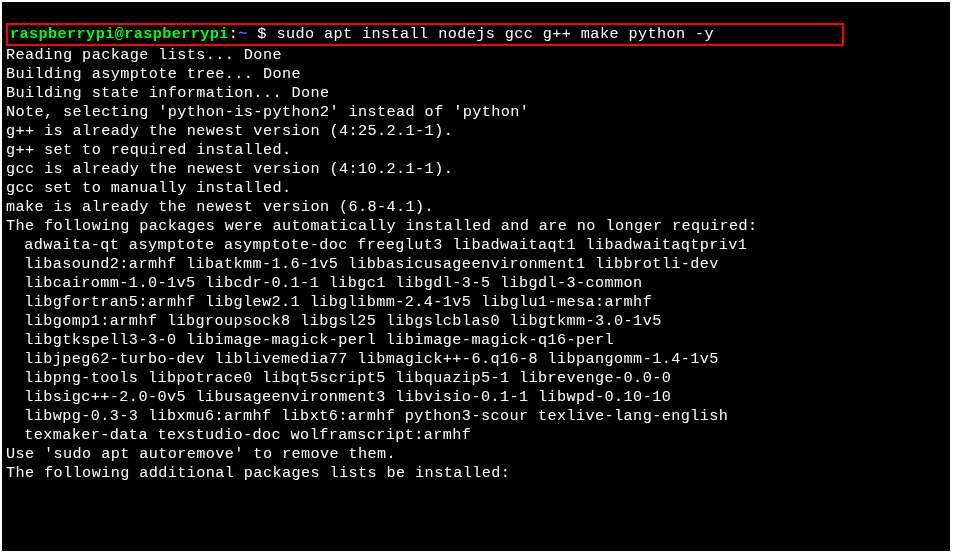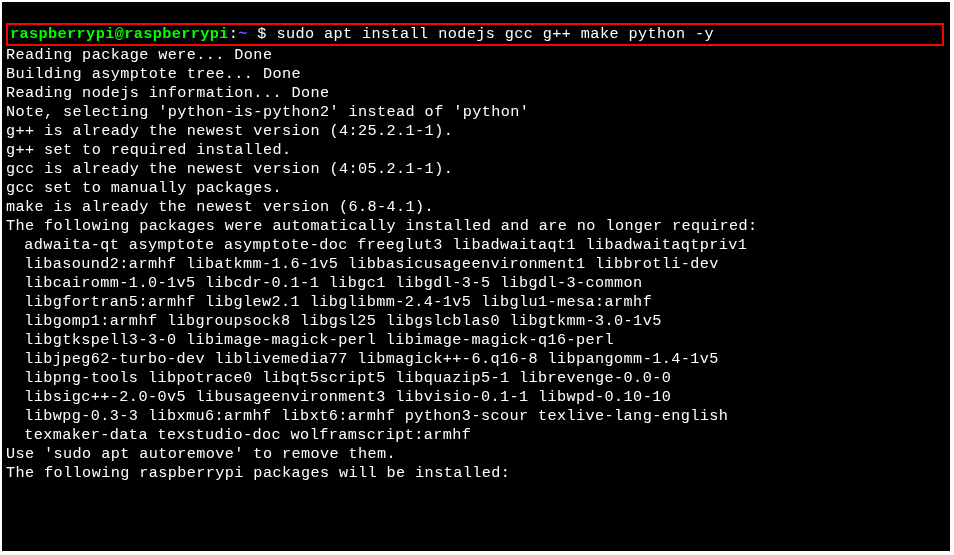--- a/index.html
+++ b/index.html
@@ -19,40 +19,40 @@
       height: 549px;
       margin: 2px;
       padding: 2px 4px;
       white-space: pre;
       letter-spacing: 0.4px;
     }
     .prompt-line {
       border: 2px solid #ff0000;
       padding: 0 2px;
       display: inline-block;
-      width: 938px;
+      width: 838px;
     }
     .user-host { color: #00ff00; font-weight: bold; }
     .colon { color: #ffffff; }
     .path { color: #5c5cff; font-weight: bold; }
     .dollar { color: #ffffff; }
     .cmd { color: #ffffff; }
     .line { color: #ffffff; }
     .indent { padding-left: 2ch; display: block; font-family: Liberation Mono, monospace; }
   </style>
 </head>
 <body>
 
 <div class="terminal">
 <span class="prompt-line"><span class="user-host">raspberrypi@raspberrypi</span><span class="colon">:</span><span class="path">~</span><span class="dollar"> $ </span><span class="cmd">sudo apt install nodejs gcc g++ make python -y</span></span>
-<span class="line">Reading package were... Done</span>
+<span class="line">Reading package lists... Done</span>
 <span class="line">Building asymptote tree... Done</span>
-<span class="line">Reading nodejs information... Done</span>
+<span class="line">Building state information... Done</span>
 <span class="line">Note, selecting 'python-is-python2' instead of 'python'</span>
 <span class="line">g++ is already the newest version (4:25.2.1-1).</span>
 <span class="line">g++ set to required installed.</span>
-<span class="line">gcc is already the newest version (4:05.2.1-1).</span>
-<span class="line">gcc set to manually packages.</span>
+<span class="line">gcc is already the newest version (4:10.2.1-1).</span>
+<span class="line">gcc set to manually installed.</span>
 <span class="line">make is already the newest version (6.8-4.1).</span>
 <span class="line">The following packages were automatically installed and are no longer required:</span>
 <span class="line indent">adwaita-qt asymptote asymptote-doc freeglut3 libadwaitaqt1 libadwaitaqtpriv1</span><span class="line indent">libasound2:armhf libatkmm-1.6-1v5 libbasicusageenvironment1 libbrotli-dev</span><span class="line indent">libcairomm-1.0-1v5 libcdr-0.1-1 libgc1 libgdl-3-5 libgdl-3-common</span><span class="line indent">libgfortran5:armhf libglew2.1 libglibmm-2.4-1v5 libglu1-mesa:armhf</span><span class="line indent">libgomp1:armhf libgroupsock8 libgsl25 libgslcblas0 libgtkmm-3.0-1v5</span><span class="line indent">libgtkspell3-3-0 libimage-magick-perl libimage-magick-q16-perl</span><span class="line indent">libjpeg62-turbo-dev liblivemedia77 libmagick++-6.q16-8 libpangomm-1.4-1v5</span><span class="line indent">libpng-tools libpotrace0 libqt5script5 libquazip5-1 librevenge-0.0-0</span><span class="line indent">libsigc++-2.0-0v5 libusageenvironment3 libvisio-0.1-1 libwpd-0.10-10</span><span class="line indent">libwpg-0.3-3 libxmu6:armhf libxt6:armhf python3-scour texlive-lang-english</span><span class="line indent">texmaker-data texstudio-doc wolframscript:armhf</span><span class="line">Use 'sudo apt autoremove' to remove them.</span>
-<span class="line">The following raspberrypi packages will be installed:</span>
+<span class="line">The following additional packages lists be installed:</span>
 </div>
 
 </body></html>

